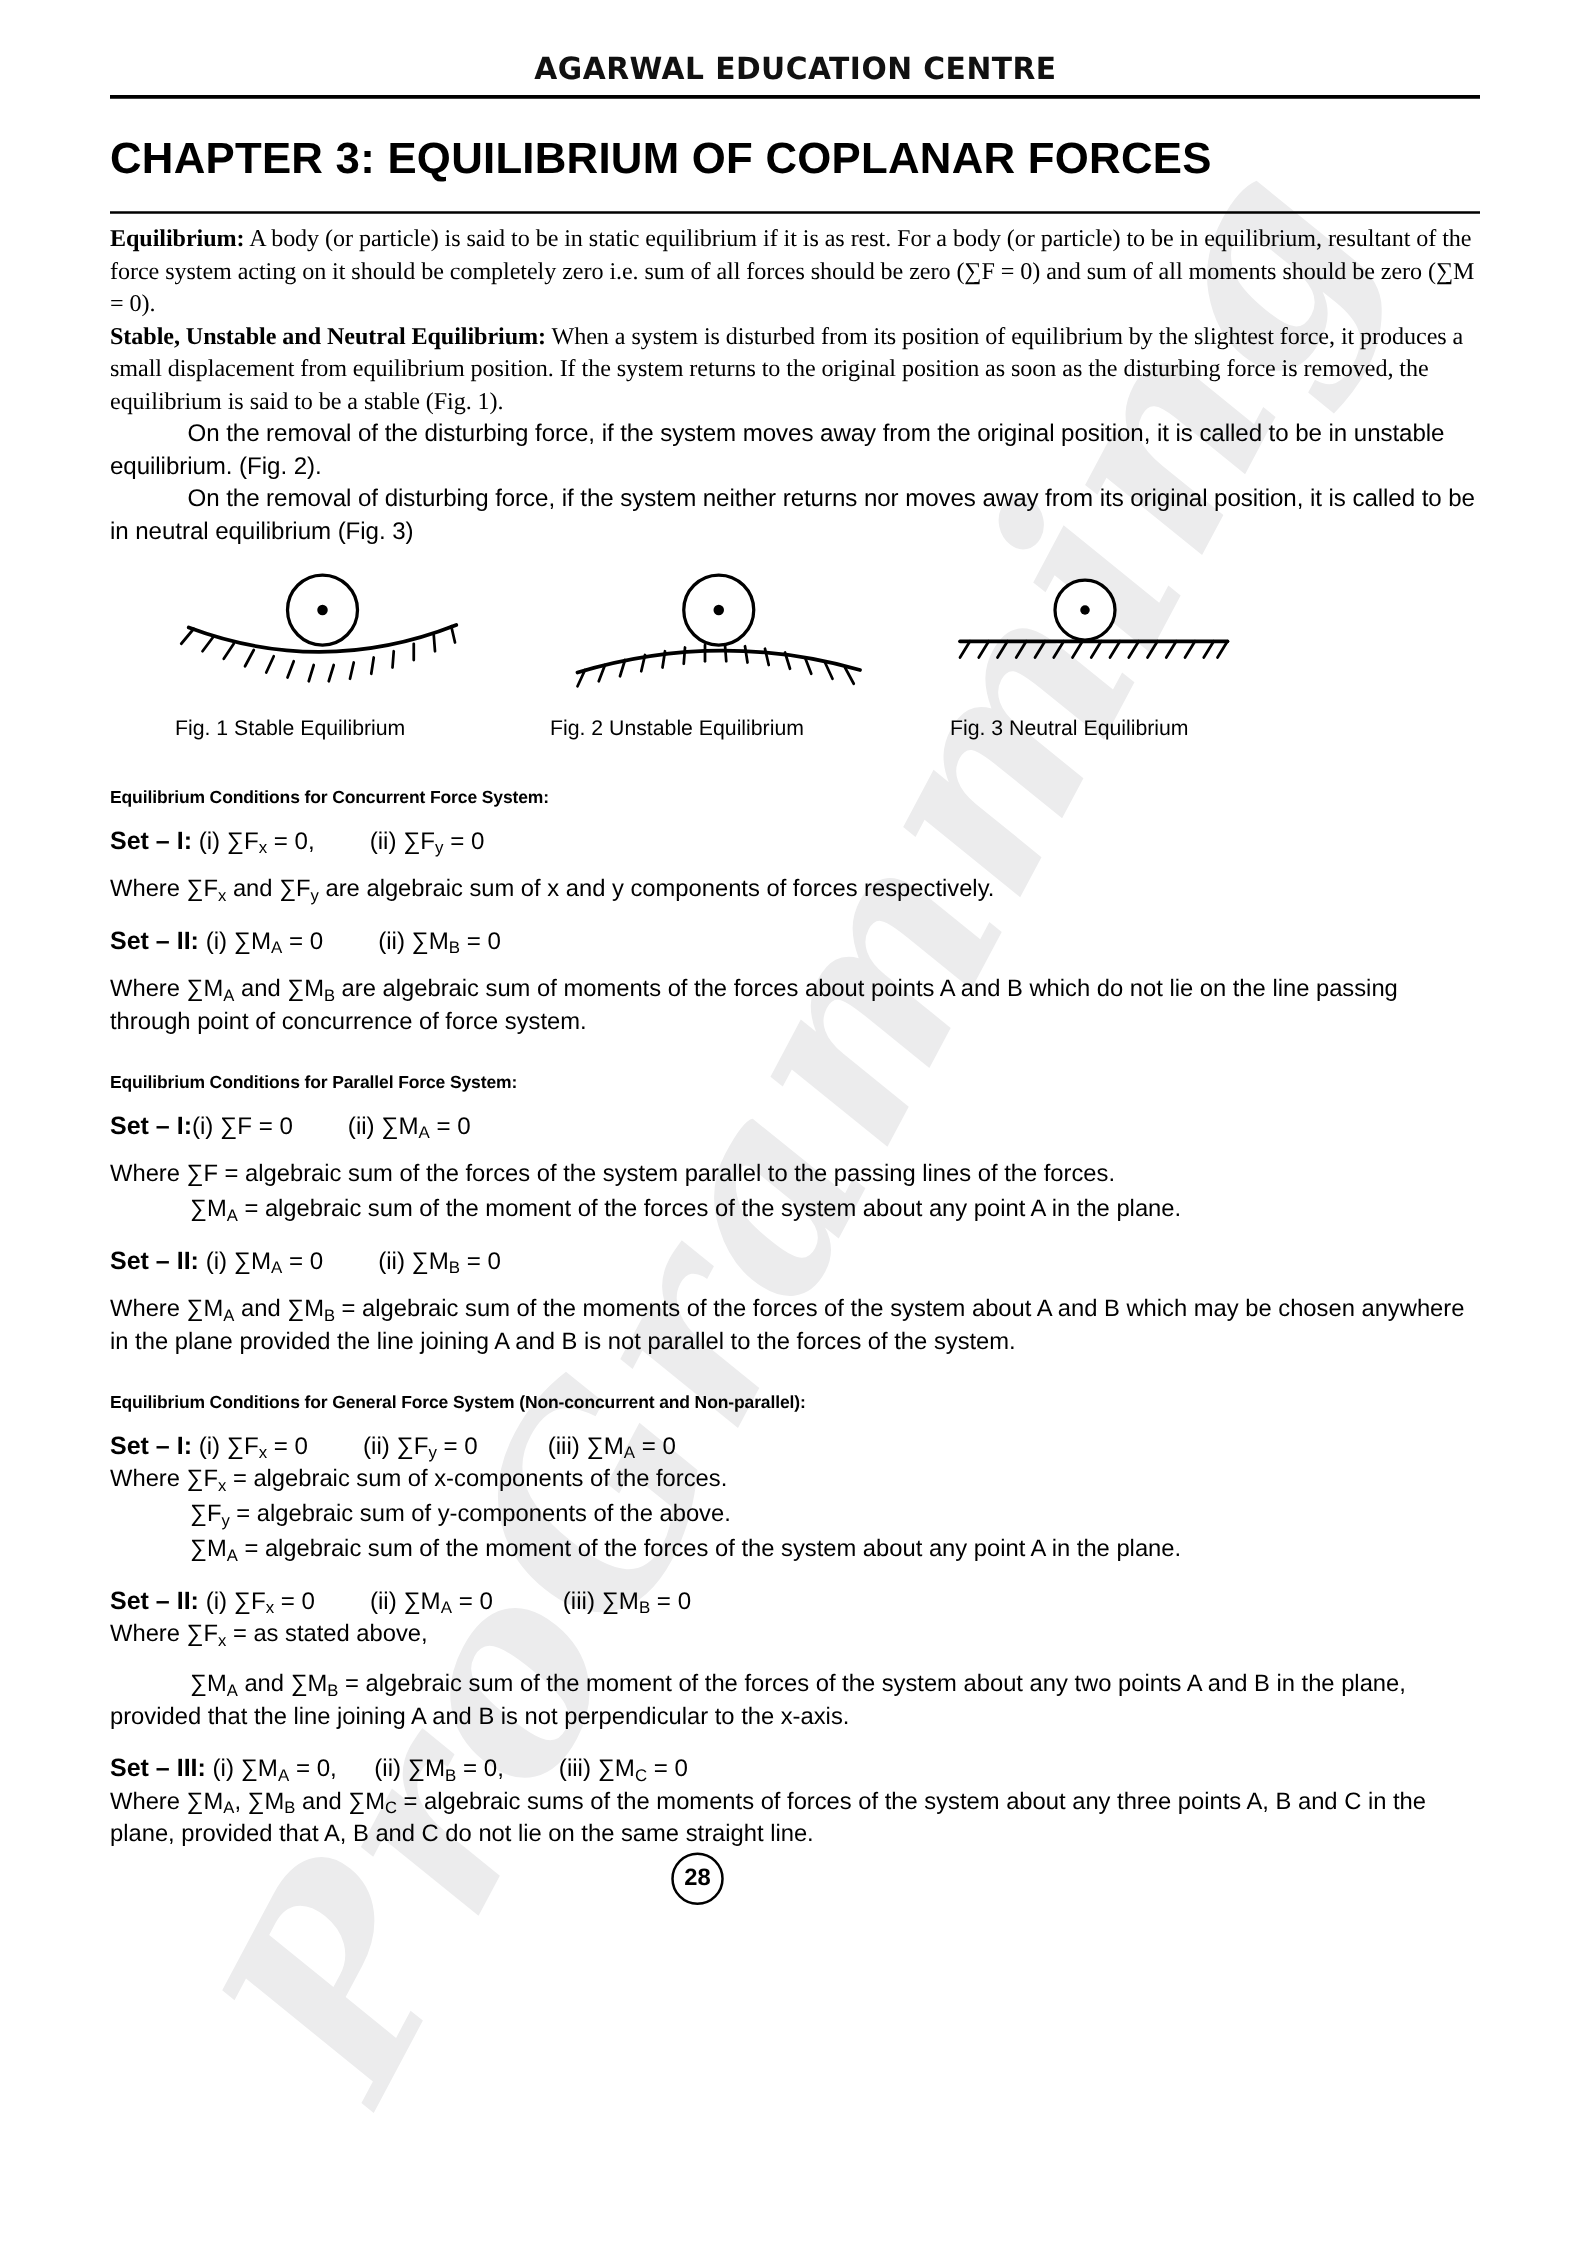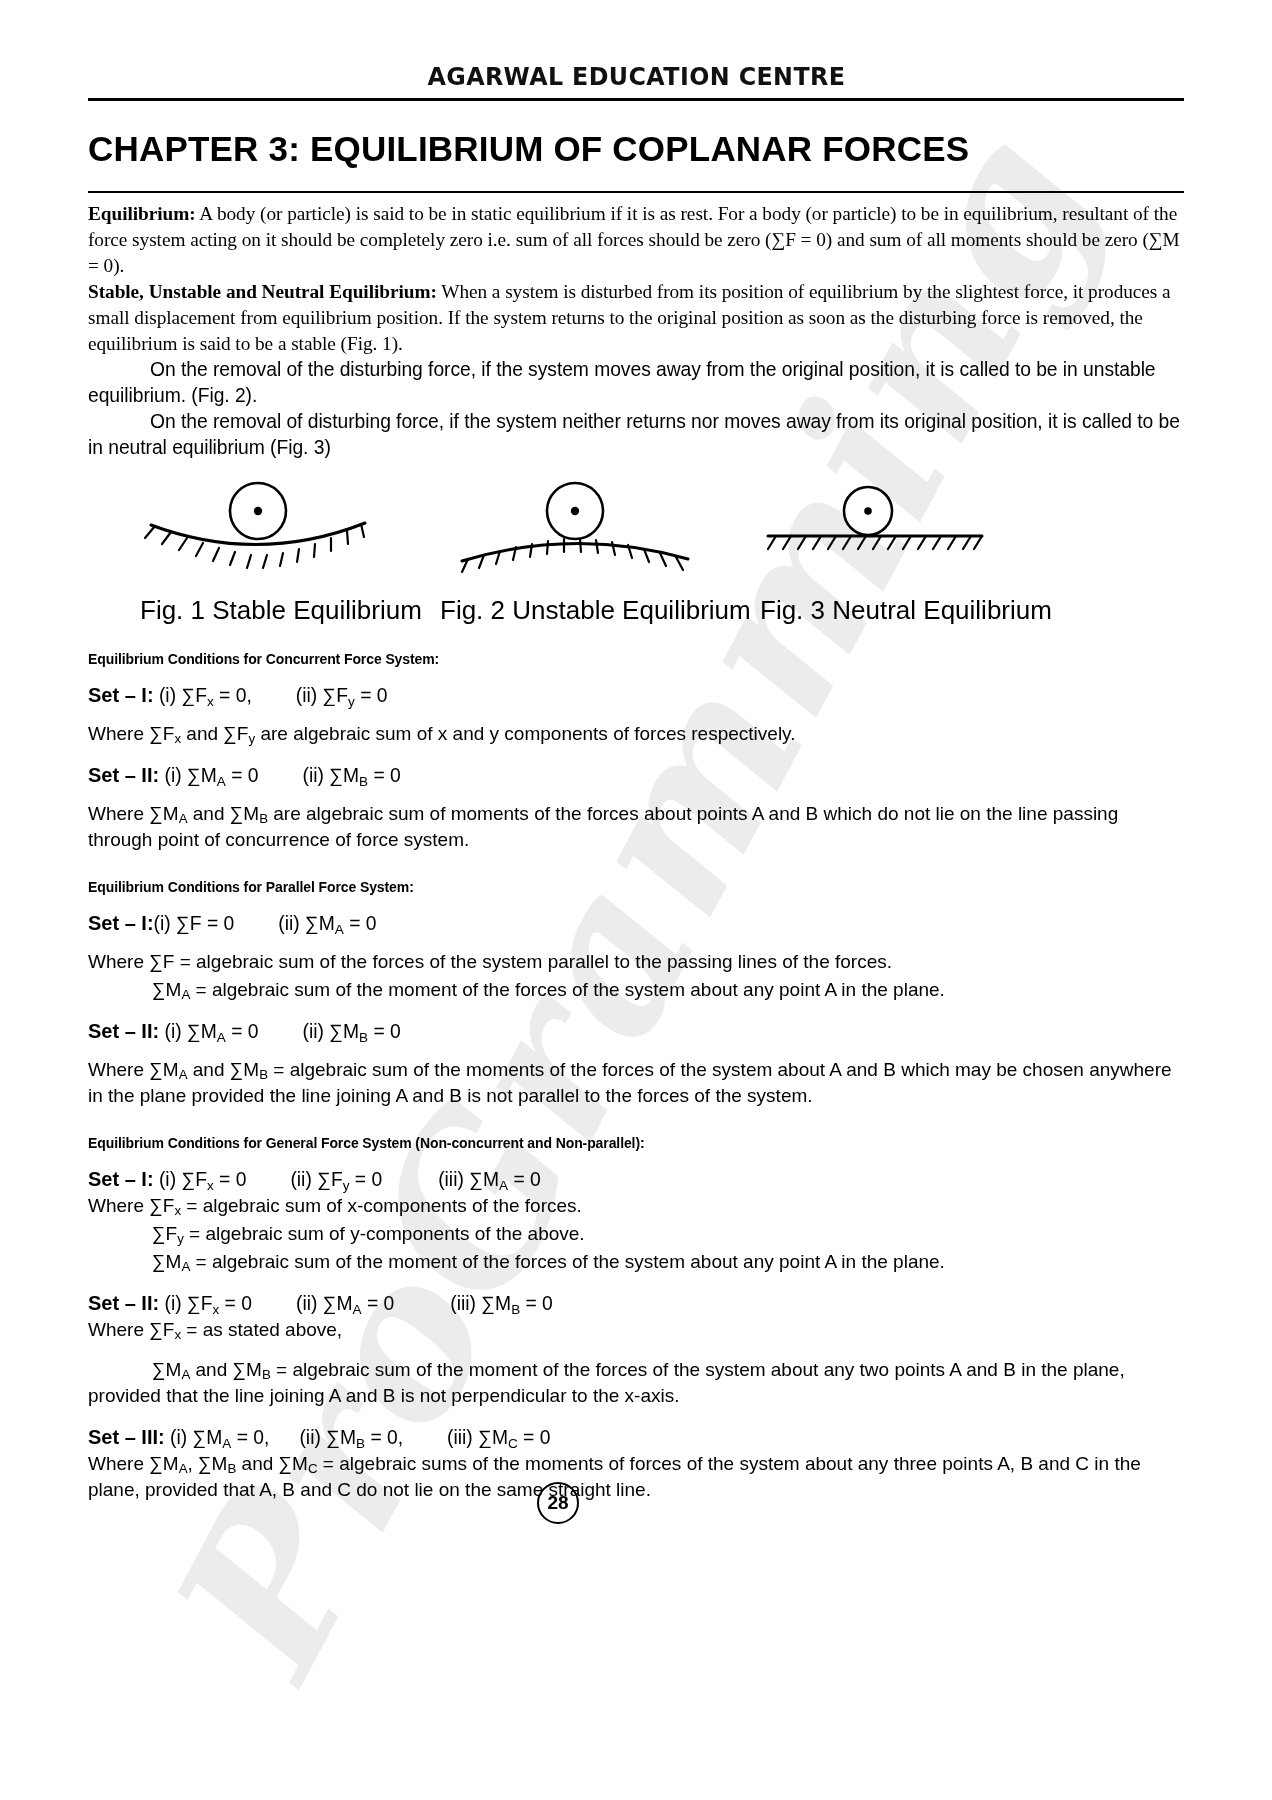--- a/index.html
+++ b/index.html
@@ -41,21 +41,21 @@
   .page {
     position: relative;
     z-index: 2;
     width: 1272px;
     box-sizing: border-box;
     padding: 0 88px;
   }
 
   
   .header {
-    padding-top: 62px;
+    padding-top: 40px;
     text-align: center;
   }
   .header-title {
     font-family: "DejaVu Sans", sans-serif;
     font-size: 24.5px;
     font-weight: 700;
     letter-spacing: 0.4px;
     color: #111;
     display: inline-block;
     transform: scaleX(0.97);
@@ -112,21 +112,21 @@
     bottom: 0;
   }
   .fig-1 { left: 45px; }
   .fig-2 { left: 362px; }
   .fig-3 { left: 672px; }
 
   .fig-captions {
     position: relative;
     height: 30px;
     margin-top: 16px;
-    font-size: 26px;
+    font-size: 17px;
     text-align: right;
   }
   .fig-captions span {
     position: absolute;
     white-space: nowrap;
   }
   .cap-1 { left: 52px; }
   .cap-2 { left: 352px; }
   .cap-3 { left: 672px; }
 

